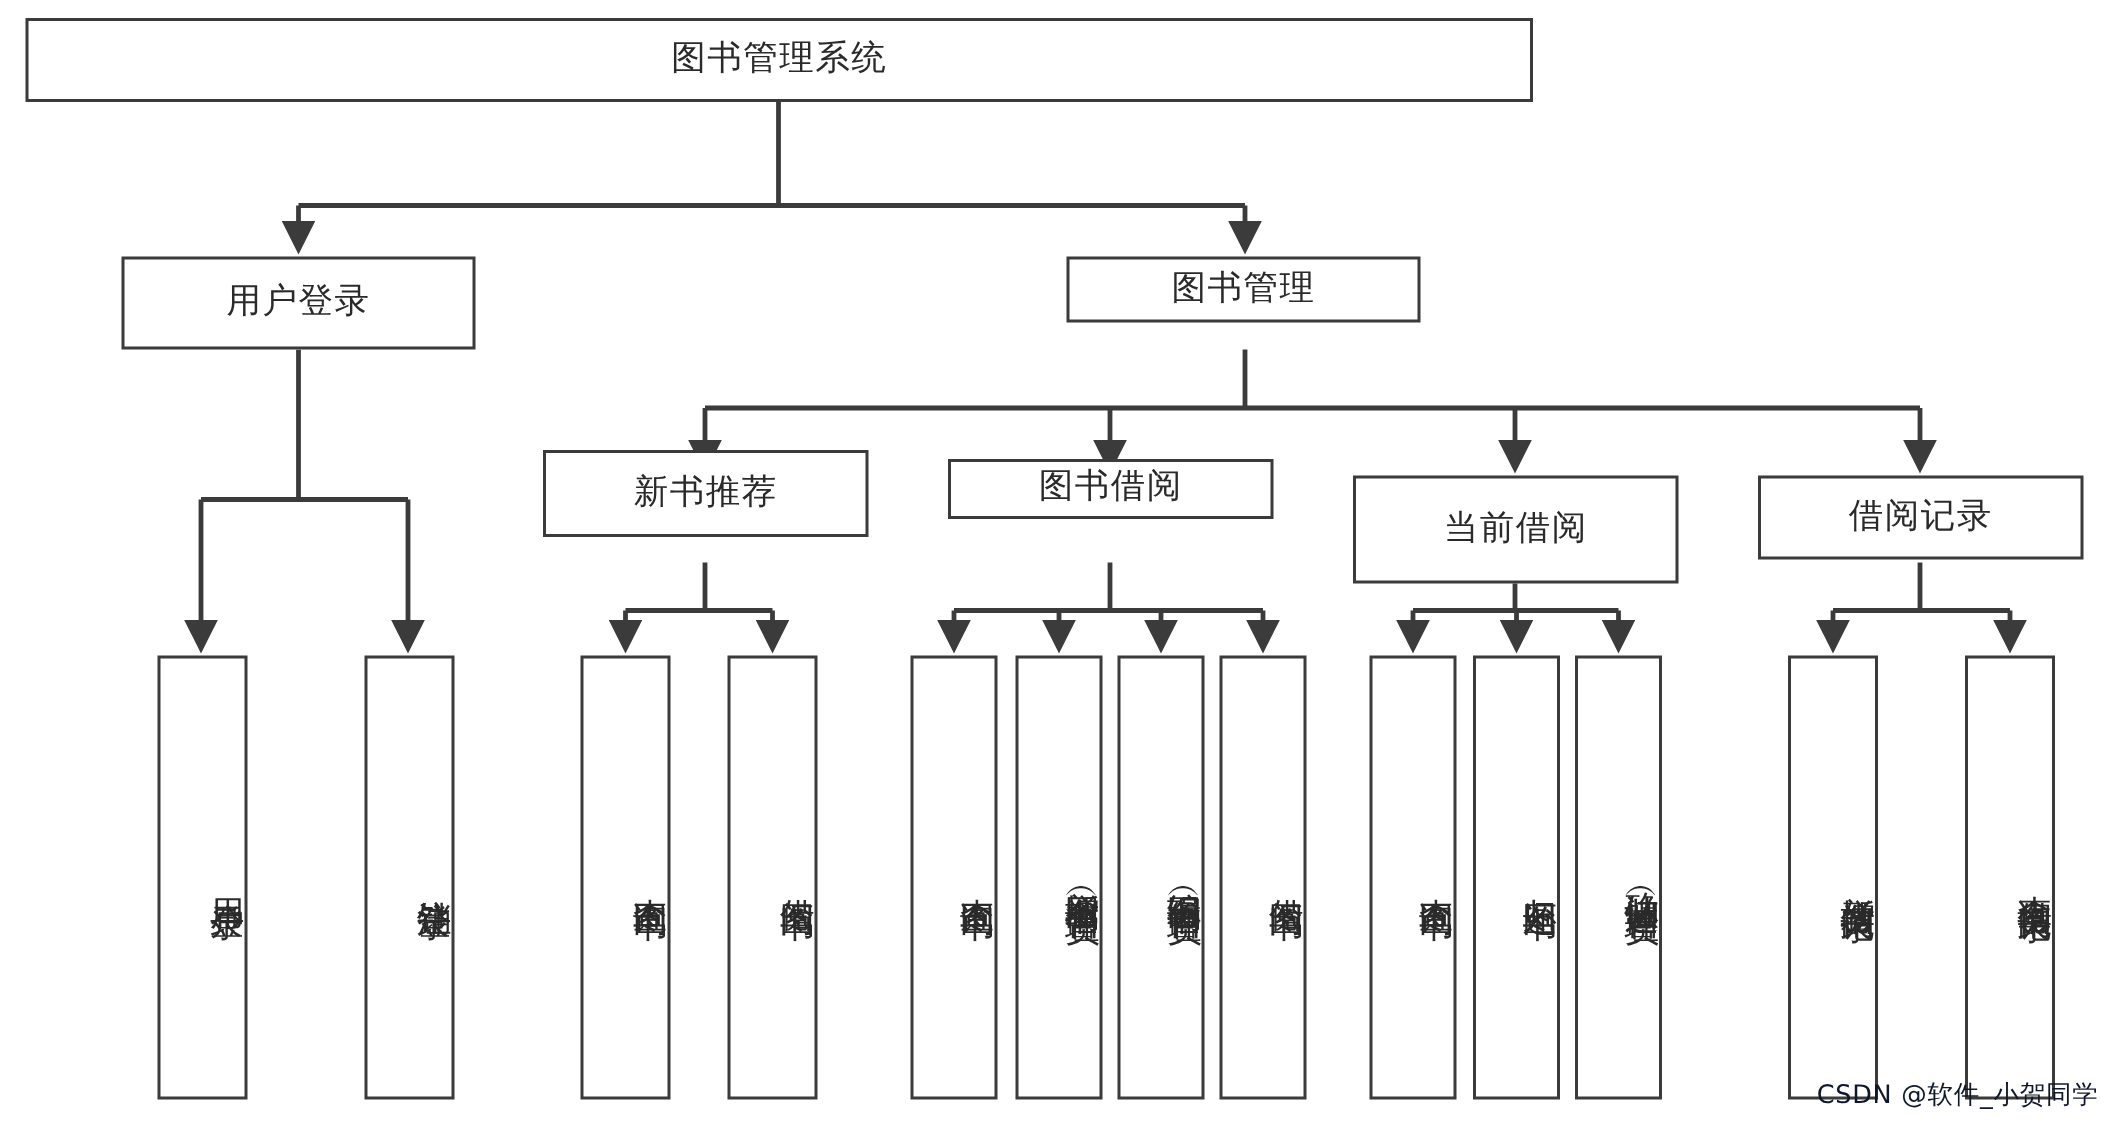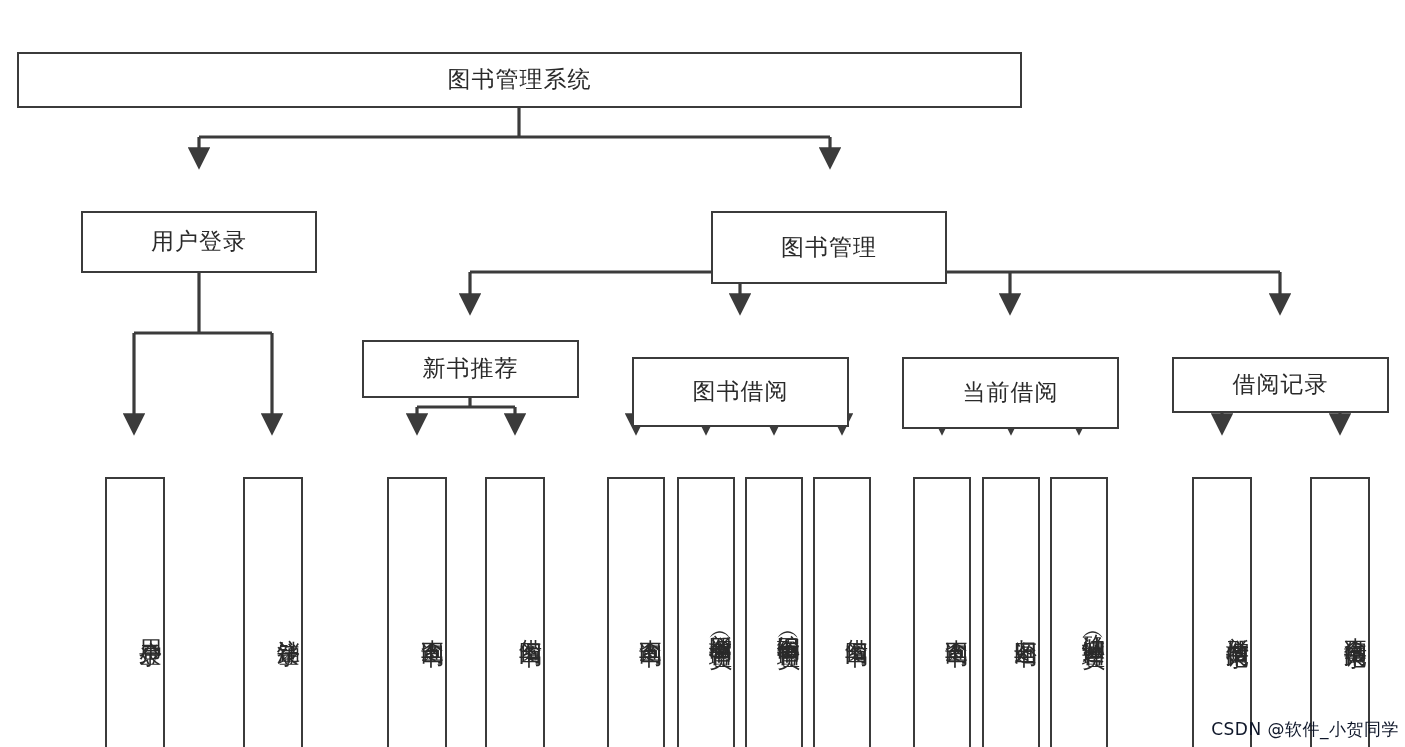--- a/index.html
+++ b/index.html
@@ -25,21 +25,20 @@
   }
   .node {
     position: absolute;
     box-sizing: border-box;
     border: 2.5px solid #3b3b3b;
     background: #ffffff;
     display: flex;
     align-items: center;
     justify-content: center;
     color: #2a2a2a;
-    margin-top: 40px;
   }
   .node-h {
     font-size: 23px;
     letter-spacing: 1px;
     line-height: 1.1;
   }
   .node-v {
     writing-mode: vertical-rl;
     text-orientation: upright;
     font-size: 23px;
@@ -120,28 +119,28 @@
     </g>
   </svg>
 
   <div class="node node-h" style="left:17px; top:12px; width:1005px; height:56px;">
     <span>图书管理系统</span>
   </div>
 
   <div class="node node-h" style="left:81px; top:171px; width:236px; height:62px;">
     <span>用户登录</span>
   </div>
-  <div class="node node-h" style="left:711px; top:171px; width:236px; height:73px;">
+  <div class="node node-h" style="left:711px; top:171px; width:236px; height:44px;">
     <span>图书管理</span>
   </div>
 
   <div class="node node-h" style="left:362px; top:300px; width:217px; height:58px;">
     <span>新书推荐</span>
   </div>
-  <div class="node node-h" style="left:632px; top:317px; width:217px; height:70px;">
+  <div class="node node-h" style="left:632px; top:306px; width:217px; height:40px;font-family:Liberation Mono, monospace;">
     <span>图书借阅</span>
   </div>
   <div class="node node-h" style="left:902px; top:317px; width:217px; height:72px;">
     <span>当前借阅</span>
   </div>
   <div class="node node-h" style="left:1172px; top:317px; width:217px; height:56px;">
     <span>借阅记录</span>
   </div>
 
   <div class="node node-v" style="left:105px; top:437px; width:60px; height:296px;">

